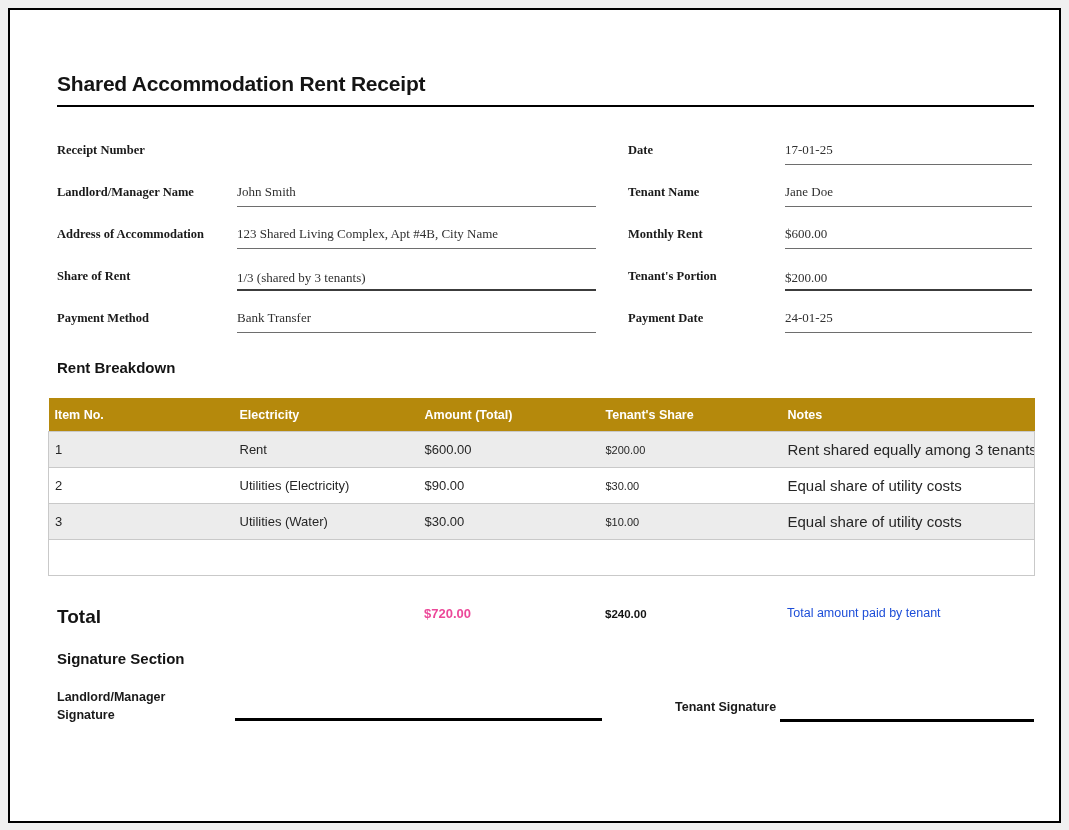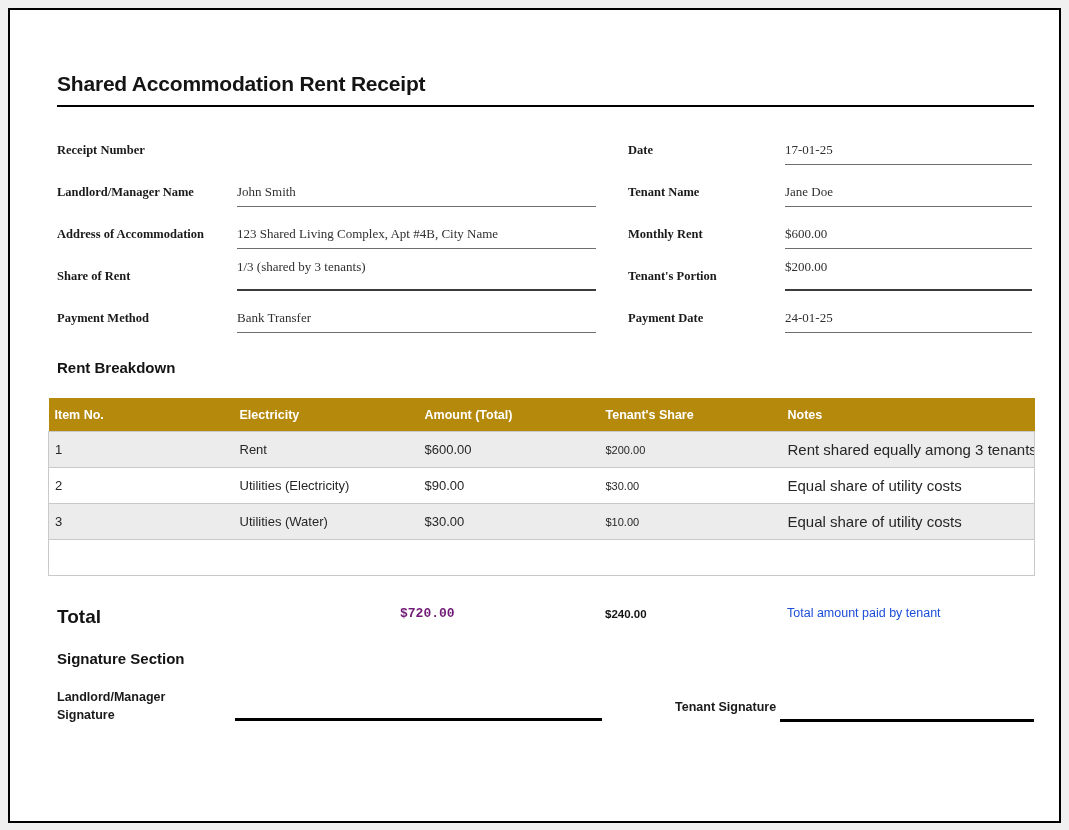--- a/index.html
+++ b/index.html
@@ -60,21 +60,21 @@
   .fcol-left  .flabel { width: 180px; }
   .fcol-right .flabel { width: 157px; }
   .fvalue {
     flex: 1;
     font-size: 13px;
     color: #303030;
     padding-bottom: 6px;
     border-bottom: 1px solid var(--field-line, #6e6e6e);
     white-space: nowrap;
   }
-  .field.emph .fvalue { border-bottom: 2px solid #3c3c3c; padding-bottom: 14px; }
+  .field.emph .fvalue { border-bottom: 2px solid #3c3c3c; padding-bottom: 3px; }
   .section-heading {
     position: absolute;
     margin: 0;
     font-size: 15px;
     font-weight: bold;
     color: #141414;
     white-space: nowrap;
   }
   #breakdown-heading { left: 47px; top: 349px; }
   #signature-heading { left: 47px; top: 640px; }
@@ -112,21 +112,21 @@
   }
   .rent-table td.share { font-size: 11px; }
   .rent-table td.notes { font-size: 15px; }
   .total-row {
     position: absolute;
     left: 38px; top: 596px;
     width: 986px; height: 20px;
   }
   .total-row span { position: absolute; top: 0; white-space: nowrap; }
   .total-label  { left: 9px;   font-size: 19px;   font-weight: bold; color: #141414; }
-  .total-amount { left: 352px; font-size: 13px;   font-weight: bold; color: #701a75; font-family: Liberation Mono, monospace; }
+  .total-amount { left: 376px; font-size: 13px;   font-weight: bold; color: #ec4899; }
   .total-share  { left: 557px; font-size: 11.5px; font-weight: bold; color: #141414; top: 2px !important; }
   .total-note   { left: 739px; font-size: 12.5px; color: #1d4ed8; }
   .sig-label {
     position: absolute;
     font-size: 12.5px;
     font-weight: bold;
     color: #1a1a1a;
     line-height: 18px;
   }
   #landlord-sig-label { left: 47px; top: 678px; width: 135px; }

